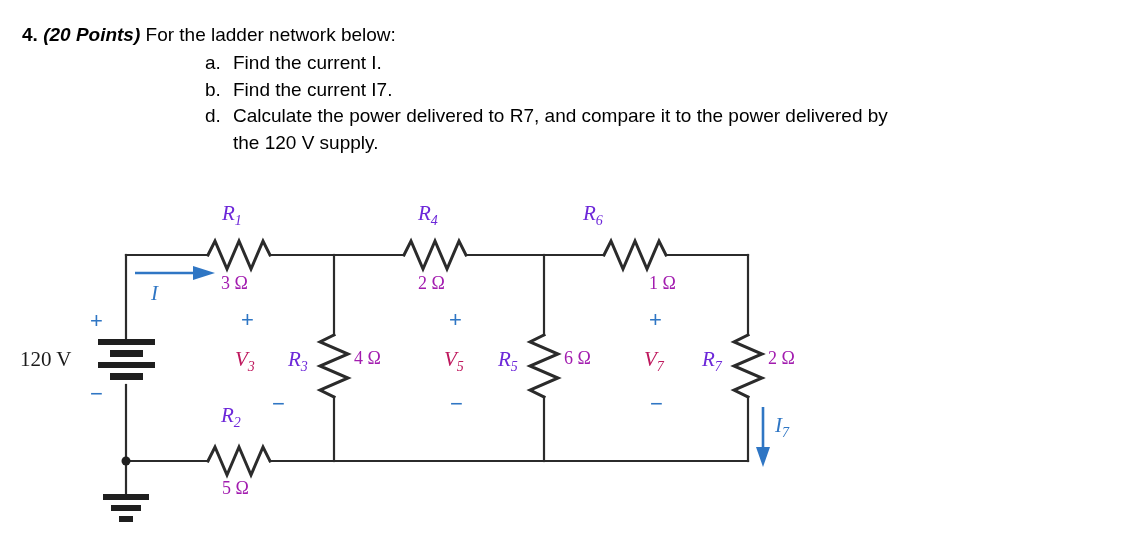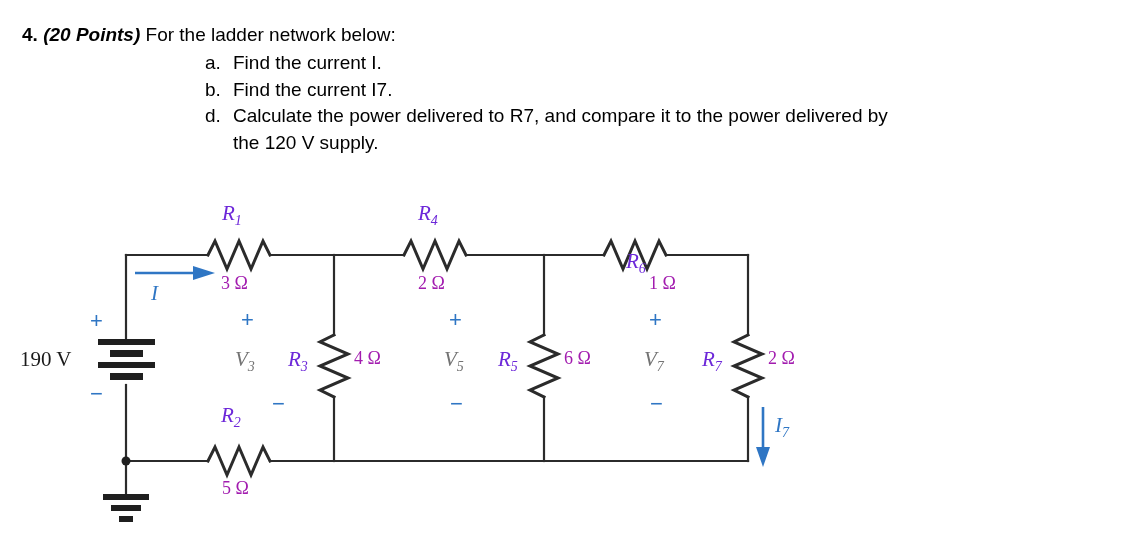--- a/index.html
+++ b/index.html
@@ -16,21 +16,21 @@
   .q-letter{display:inline-block;width:28px;}
   .q-cont{display:block;margin-left:28px;white-space:nowrap;}
 
   
   #circuit{position:absolute;left:0;top:195px;width:1126px;height:358px;}
   #circuit svg{display:block;}
   .lbl{position:absolute;font-family:"Liberation Serif",serif;white-space:nowrap;}
   .rlabel{font-style:italic;font-size:21px;color:#6d28d9;}
   .rlabel sub{font-style:italic;font-size:14px;}
   .ohm{font-size:18px;color:#a21caf;}
-  .vlabel{font-style:italic;font-size:21px;color:#737373;}
+  .vlabel{font-style:italic;font-size:21px;color:#be185d;}
   .vlabel sub{font-style:italic;font-size:14px;}
   .sign{font-size:22px;color:#2f76c4;font-family:"Liberation Sans",sans-serif;}
   .srcv{font-size:21px;color:#1a1a1a;}
   .ilabel{font-style:italic;font-size:21px;color:#2f76c4;}
   .ilabel sub{font-style:italic;font-size:14px;}
 </style>
 </head>
 <body>
 
 <div id="question">
@@ -125,21 +125,21 @@
   <div class="lbl rlabel" style="left:222px;top:6px;">
     <span>R</span><sub>1</sub>
   </div>
   <div class="lbl ohm" style="left:221px;top:78px;">3 Ω</div>
 
   <div class="lbl rlabel" style="left:418px;top:6px;">
     <span>R</span><sub>4</sub>
   </div>
   <div class="lbl ohm" style="left:418px;top:78px;">2 Ω</div>
 
-  <div class="lbl rlabel" style="left:626px;top:6px;margin-top:48px;">
+  <div class="lbl rlabel" style="left:583px;top:6px;">
     <span>R</span><sub>6</sub>
   </div>
   <div class="lbl ohm" style="left:649px;top:78px;">1 Ω</div>
 
   <div class="lbl rlabel" style="left:221px;top:208px;">
     <span>R</span><sub>2</sub>
   </div>
   <div class="lbl ohm" style="left:222px;top:283px;">5 Ω</div>
 
   <div class="lbl rlabel" style="left:288px;top:152px;">
@@ -169,21 +169,21 @@
   </div>
   <div class="lbl sign" style="left:450px;top:196px;">−</div>
 
   <div class="lbl sign" style="left:649px;top:112px;">+</div>
   <div class="lbl vlabel" style="left:644px;top:152px;">
     <span>V</span><sub>7</sub>
   </div>
   <div class="lbl sign" style="left:650px;top:196px;">−</div>
 
   <div class="lbl sign" style="left:90px;top:113px;">+</div>
-  <div class="lbl srcv" style="left:20px;top:152px;">190 V</div>
+  <div class="lbl srcv" style="left:20px;top:152px;">120 V</div>
   <div class="lbl sign" style="left:90px;top:186px;">−</div>
 
   <div class="lbl ilabel" style="left:151px;top:86px;">I</div>
 
   <div class="lbl ilabel" style="left:775px;top:218px;">
     <span>I</span><sub>7</sub>
   </div>
 
 </div>
 

